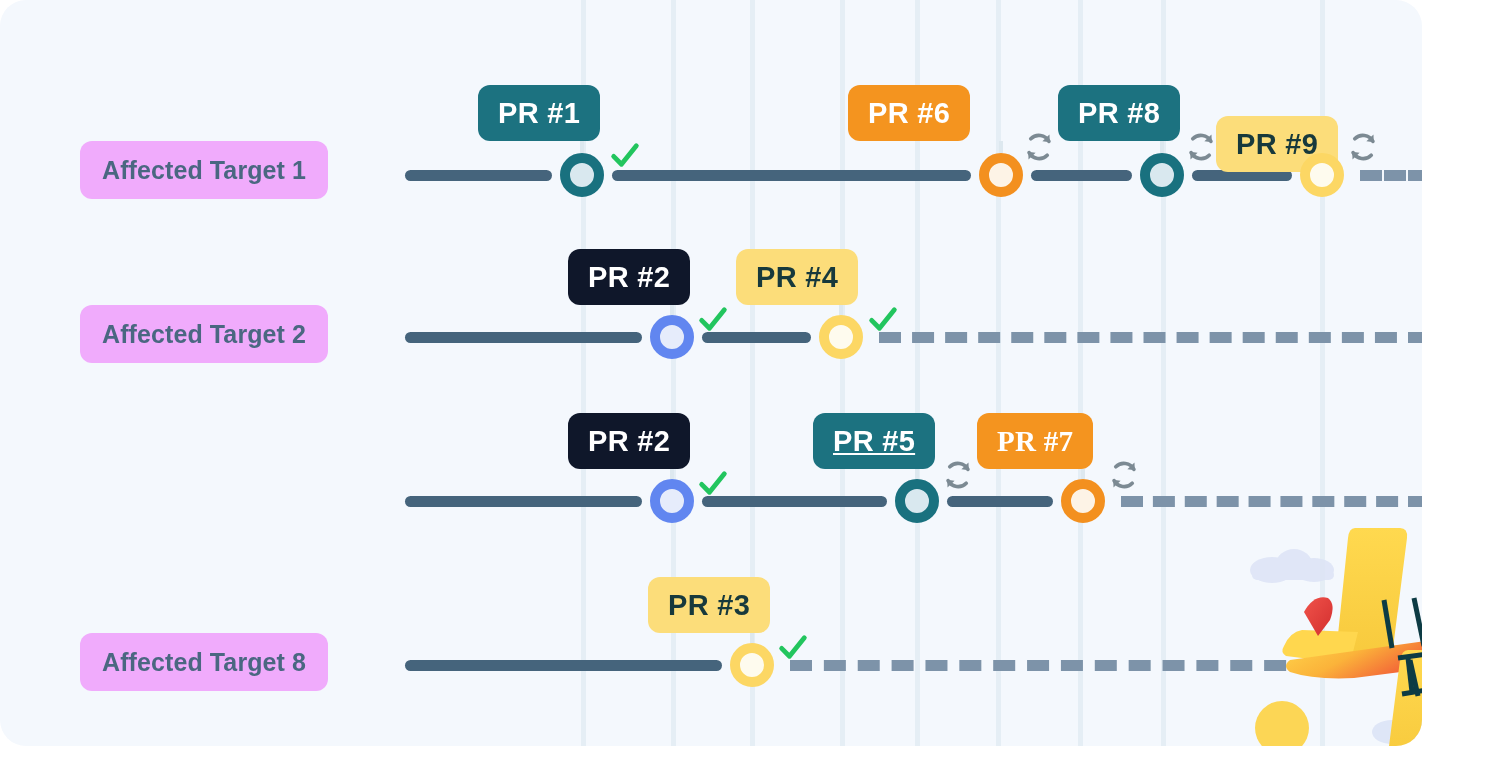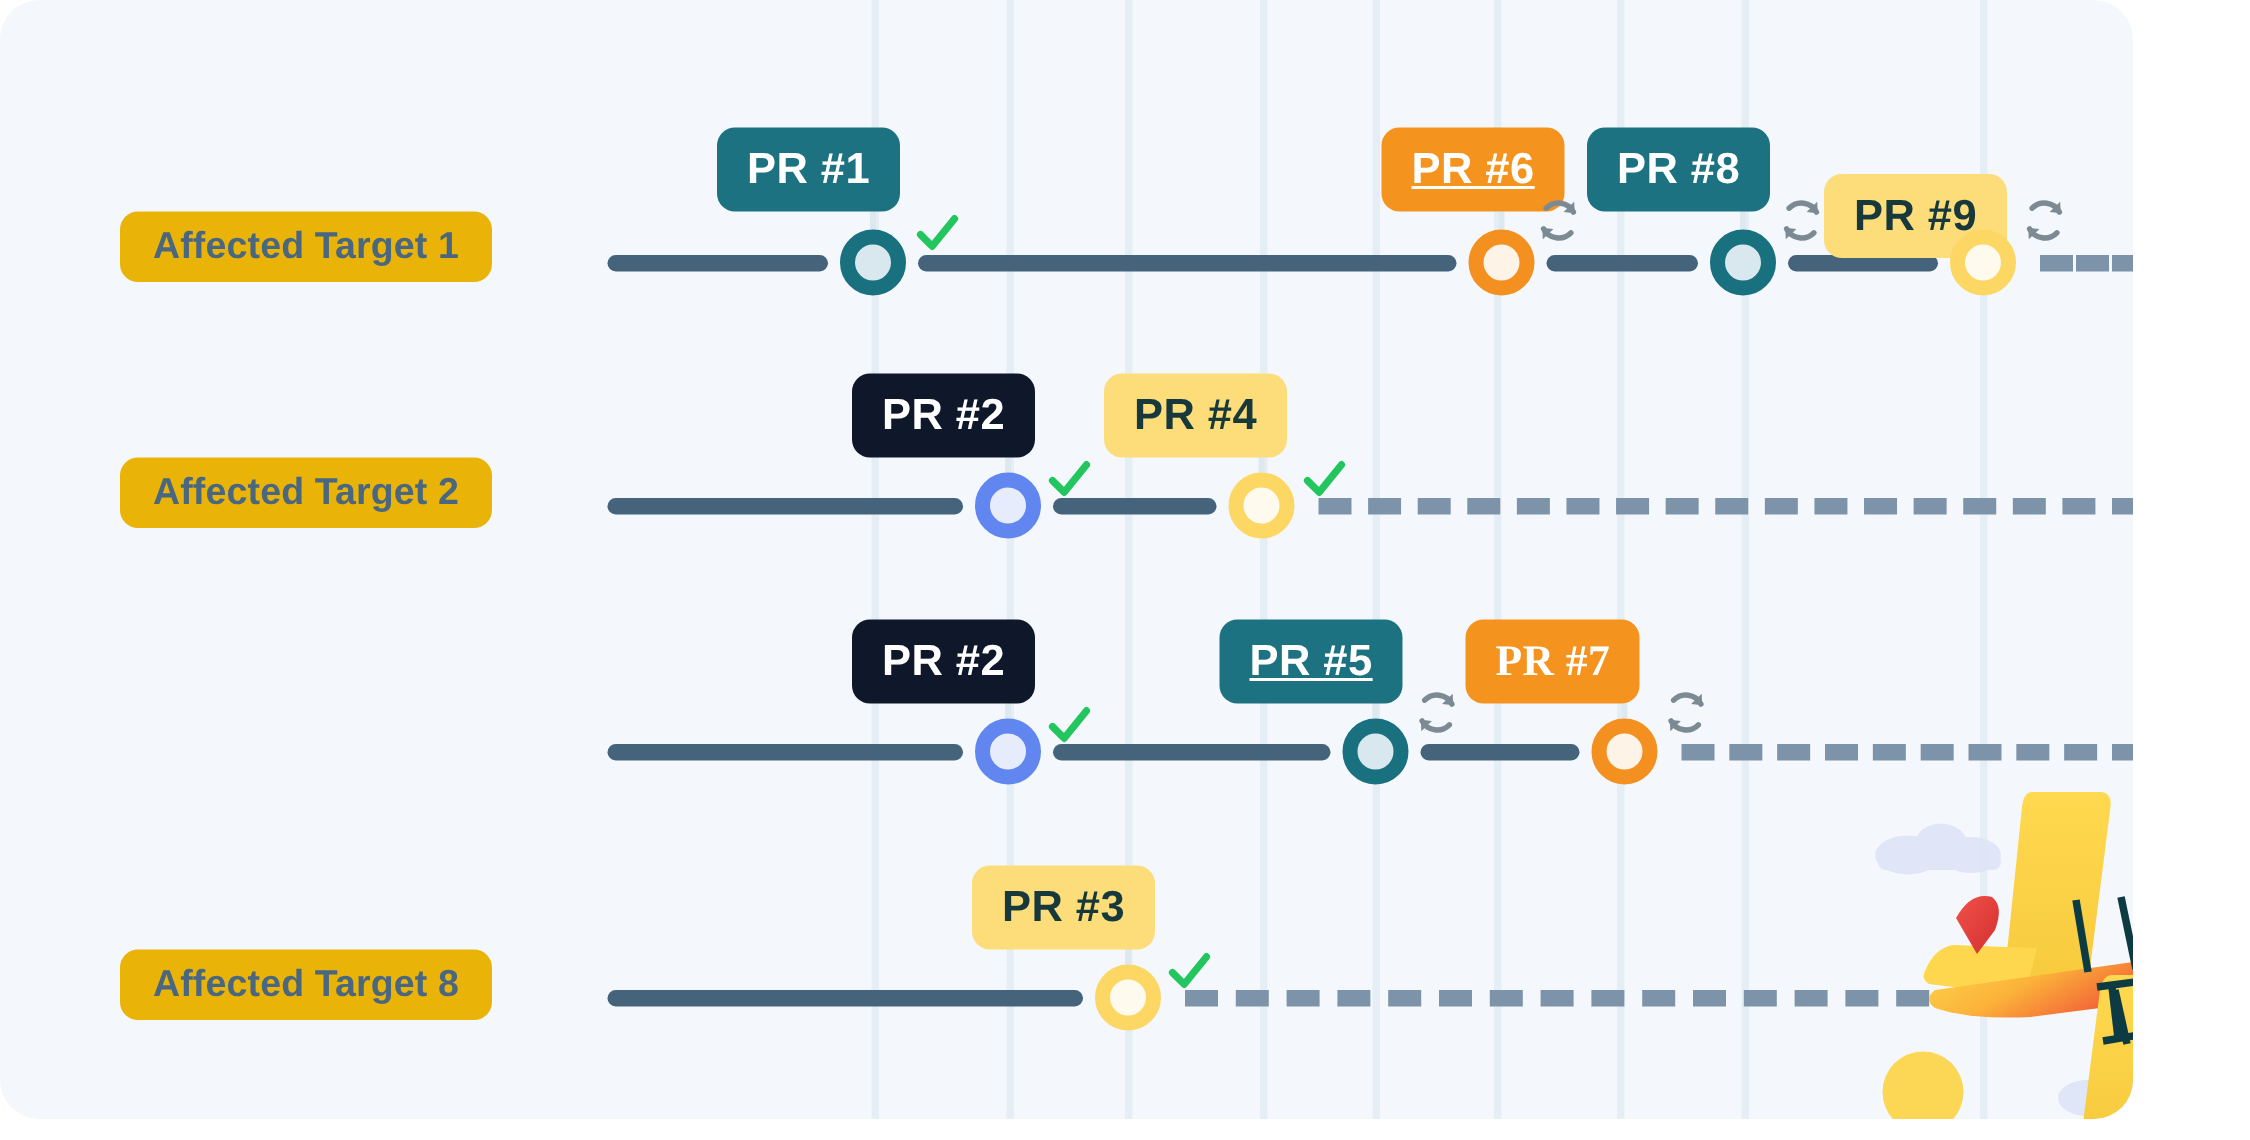--- a/index.html
+++ b/index.html
@@ -30,24 +30,24 @@
     opacity: .85;
   }
 
   
   .row { position: absolute; left: 0; width: 1422px; height: 70px; }
 
   .row-label {
     position: absolute;
     left: 80px;
     top: 0;
-    height: 47px;
+    height: 58px;
     display: flex; align-items: center;
     padding: 0 22px;
-    background: #eab308;
+    background: #f0abfc;
     border-radius: 12px;
     color: #4a6781;
     font-size: 25px;
     font-weight: 600;
     letter-spacing: .1px;
     white-space: nowrap;
   }
 
   
   .seg {
@@ -140,21 +140,21 @@
           <div class="seg dashed" style="left: 1360px; top: 170px; width: 70px;"></div>
           <div class="stem" style="left: 580px; top: 141px; height: 12px;"></div>
           <div class="badge teal" style="left: 478px; top: 85px;">PR #1</div>
           <div class="node teal" style="left: 560px; top: 153px;"></div>
           <div class="marker" style="left: 608px; top: 138px;">
             <svg viewBox="0 0 24 24">
               <path d="M4 13 L9.5 18.5 L20 5.5" fill="none" stroke="#22c55e" stroke-width="3.4" stroke-linecap="round" stroke-linejoin="round"></path>
             </svg>
           </div>
           <div class="stem" style="left: 999px; top: 141px; height: 12px;"></div>
-          <div class="badge orange" style="left: 921px; top: 85px; text-decoration: underline;">PR #6</div>
+          <div class="badge orange" style="left: 848px; top: 85px;">PR #6</div>
           <div class="node orange" style="left: 979px; top: 153px;"></div>
           <div class="marker" style="left: 1022px; top: 130px;">
             <svg viewBox="0 0 24 24">
               <path d="M19 8 A8 8 0 0 0 6.2 6.2" fill="none" stroke="#7c8a93" stroke-width="2.6" stroke-linecap="round"></path>
               <path d="M19.4 3.2 L19.6 8.6 L14.4 8.0 Z" fill="#7c8a93"></path>
               <path d="M5 16 A8 8 0 0 0 17.8 17.8" fill="none" stroke="#7c8a93" stroke-width="2.6" stroke-linecap="round"></path>
               <path d="M4.6 20.8 L4.4 15.4 L9.6 16.0 Z" fill="#7c8a93"></path>
             </svg>
           </div>
           <div class="stem" style="left: 1160px; top: 141px; height: 12px;"></div>

